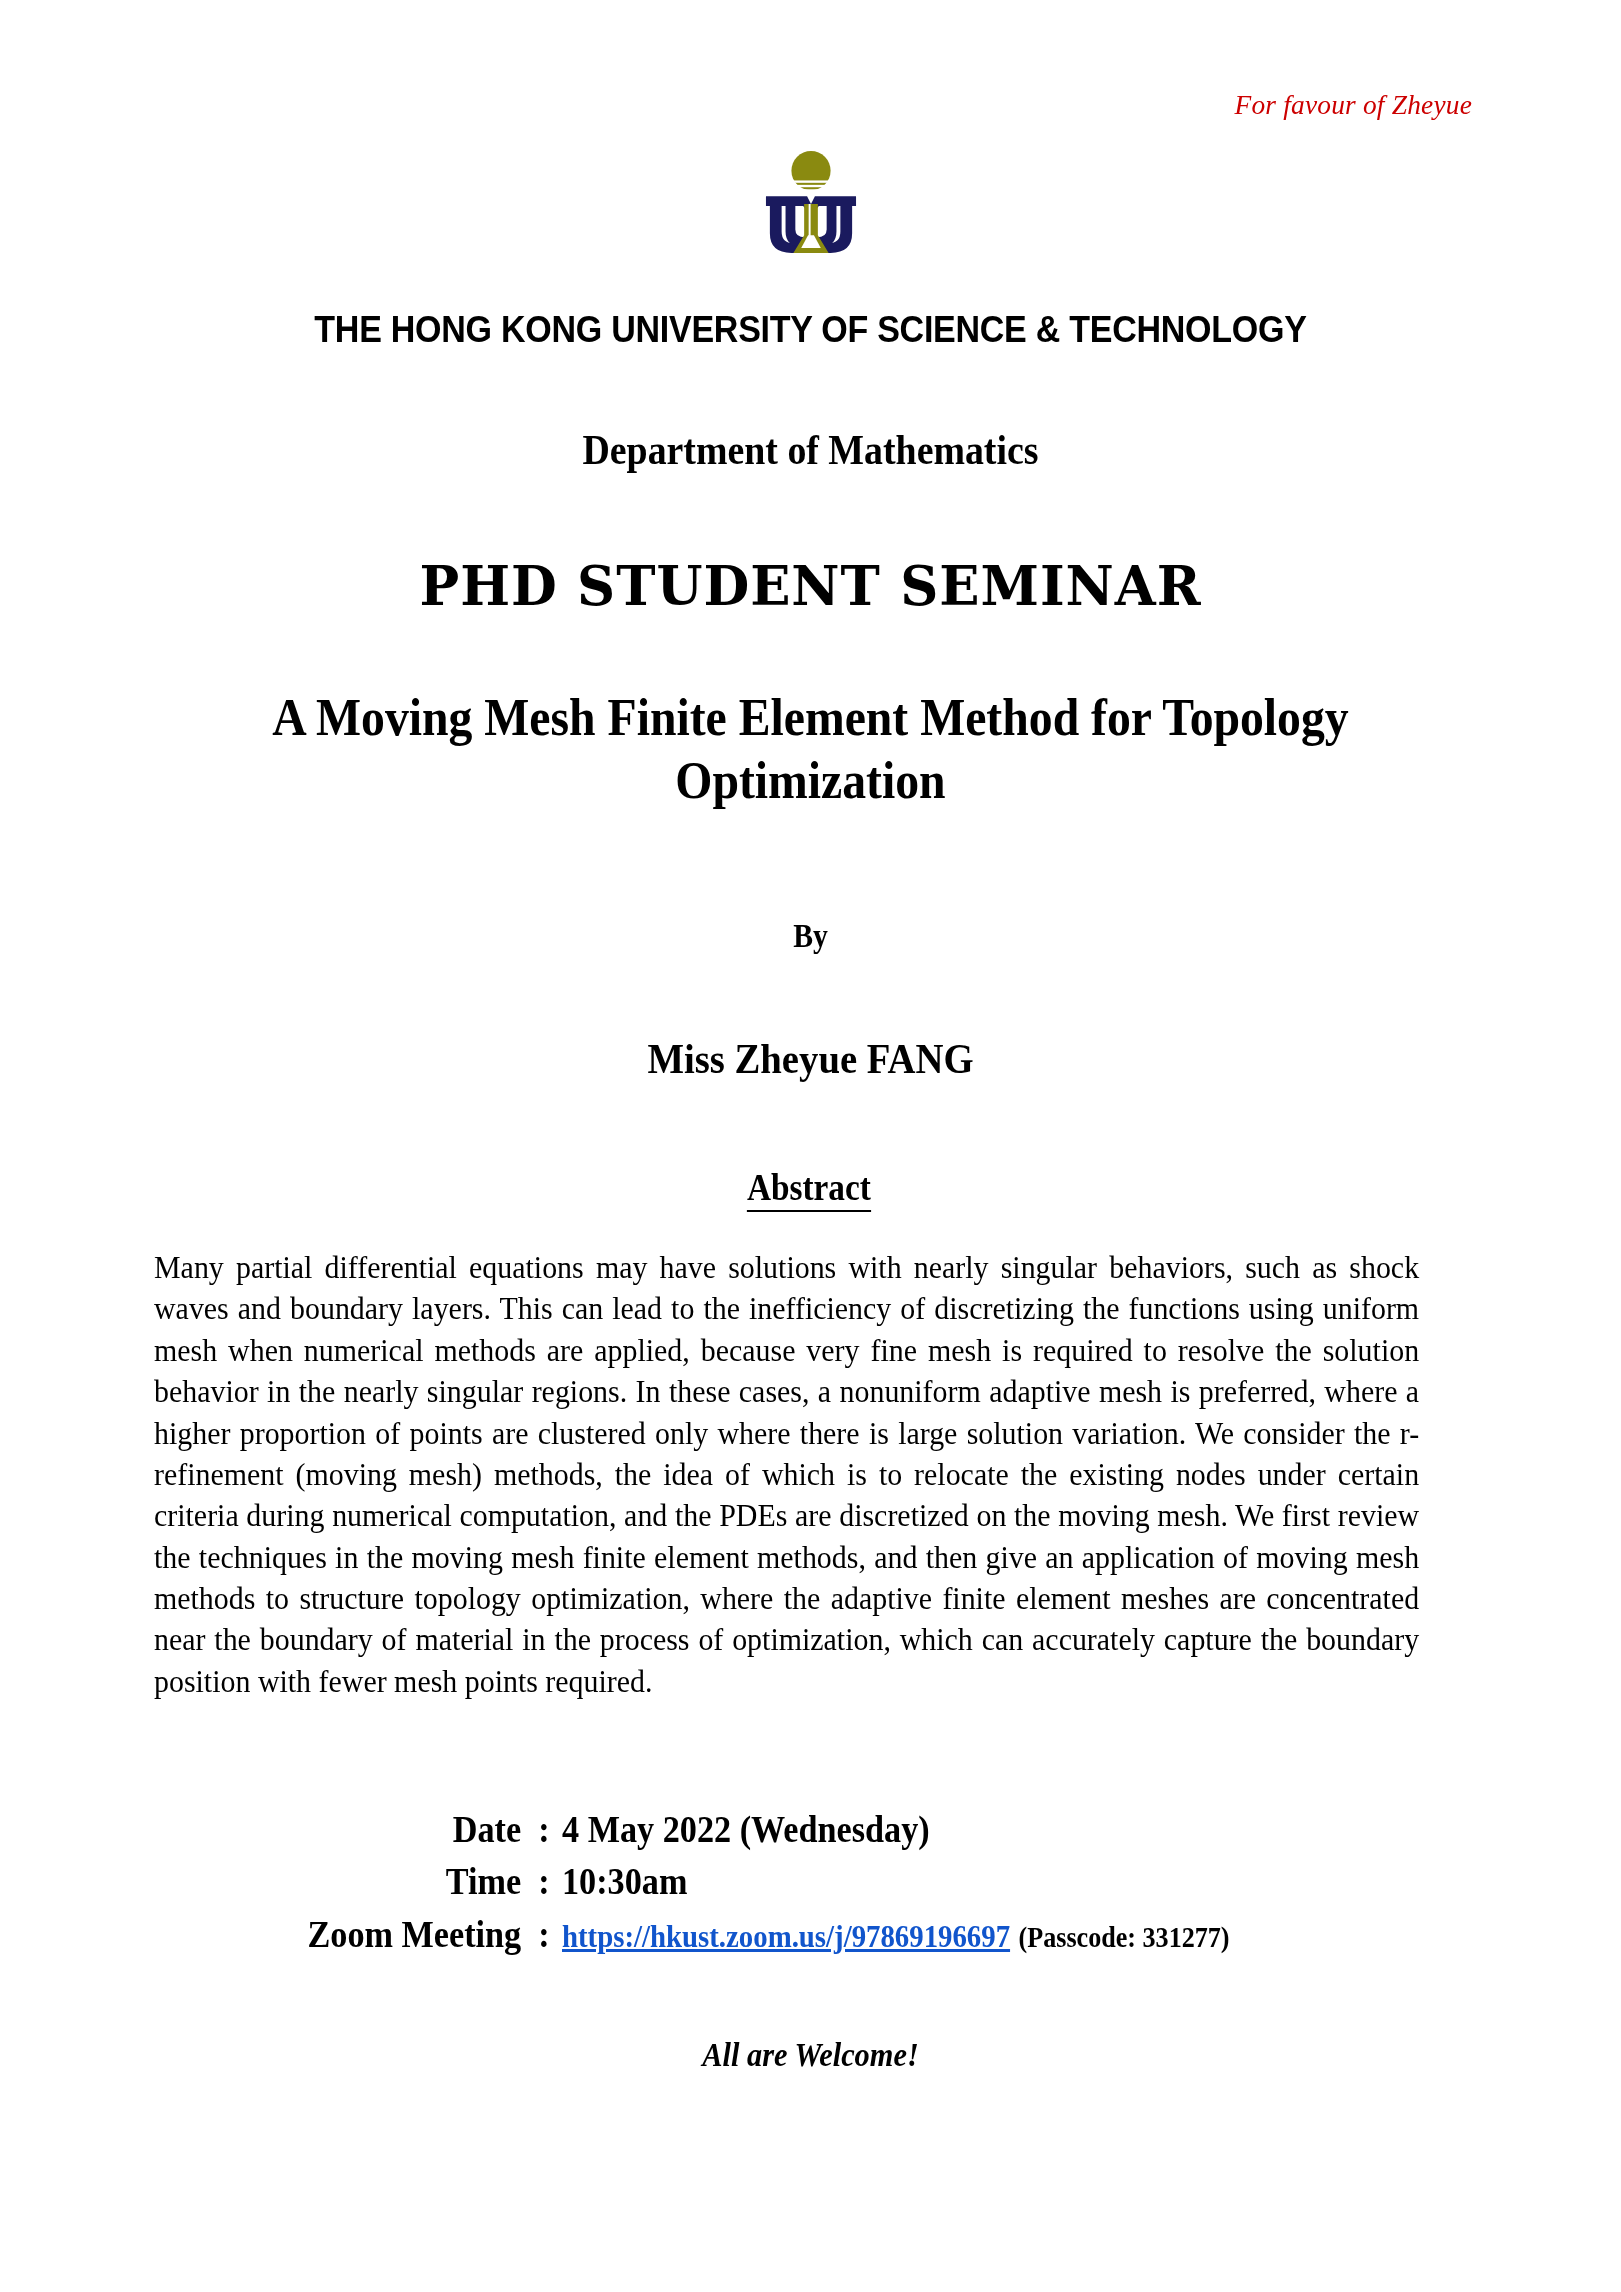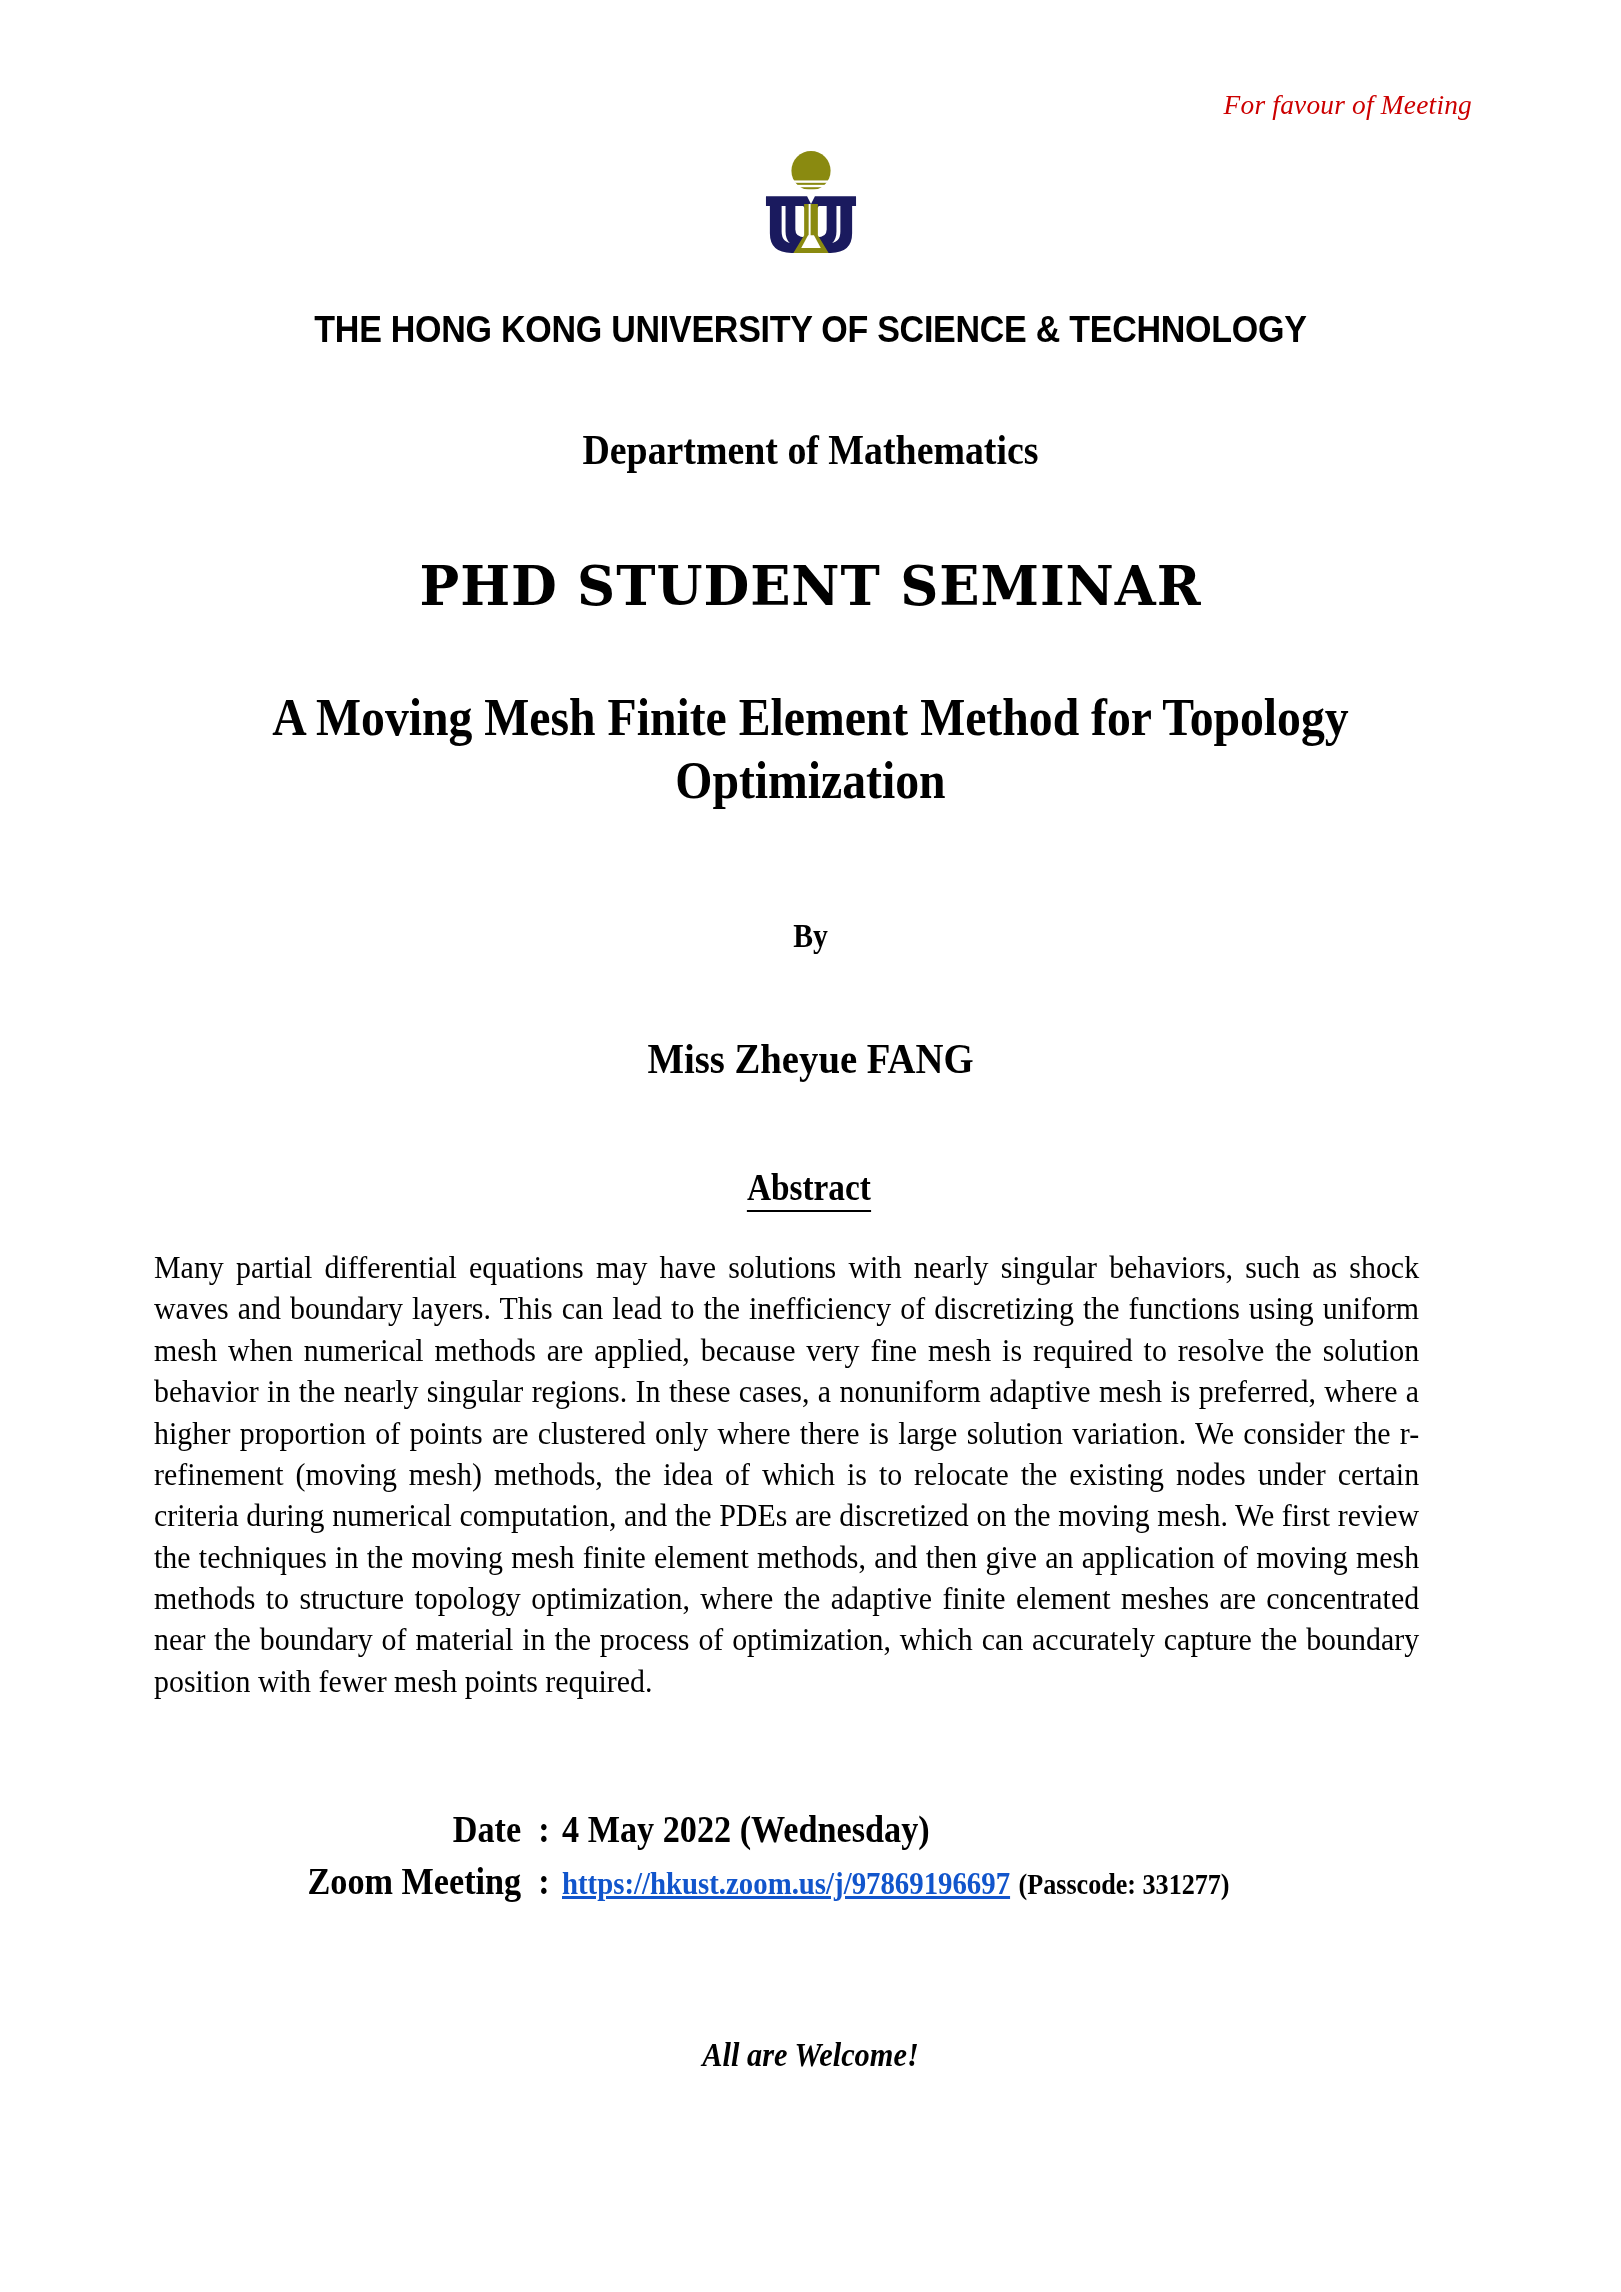--- a/index.html
+++ b/index.html
@@ -214,21 +214,21 @@
     font-weight: bold;
     font-size: 33px;
     transform: scaleX(0.92);
   }
 </style>
 </head>
 <body>
 
 <div class="page">
 
-  <div class="posting-note">For favour of Meeting</div>
+  <div class="posting-note">For favour of Zheyue</div>
 
   <div class="logo-wrap">
     <svg class="logo" viewBox="0 0 96 116">
 
       <circle cx="48" cy="26" r="20" fill="#8a8a10"></circle>
       <rect x="26" y="36" width="44" height="2.4" fill="#ffffff"></rect>
       <rect x="26" y="40.5" width="44" height="2.4" fill="#ffffff"></rect>
       <rect x="26" y="45" width="44" height="2.4" fill="#ffffff"></rect>
 
       <path d="M2 52 L44 52 L48 60 L52 52 L94 52 L94 62 L56 62 L48 72 L40 62 L2 62 Z" fill="#1a1a5e"></path>
@@ -265,20 +265,24 @@
 
   <div class="abstract-body">Many partial differential equations may have solutions with nearly singular behaviors, such as shock waves and boundary layers. This can lead to the inefficiency of discretizing the functions using uniform mesh when numerical methods are applied, because very fine mesh is required to resolve the solution behavior in the nearly singular regions. In these cases, a nonuniform adaptive mesh is preferred, where a higher proportion of points are clustered only where there is large solution variation. We consider the r-refinement (moving mesh) methods, the idea of which is to relocate the existing nodes under certain criteria during numerical computation, and the PDEs are discretized on the moving mesh. We first review the techniques in the moving mesh finite element methods, and then give an application of moving mesh methods to structure topology optimization, where the adaptive finite element meshes are concentrated near the boundary of material in the process of optimization, which can accurately capture the boundary position with fewer mesh points required.</div>
 
   <div class="details">
 
     <div class="detail-row">
       <span class="detail-label">Date :</span>
       <span class="detail-value">4 May 2022 (Wednesday)</span>
     </div>
 
+    <div class="detail-row">
+      <span class="detail-label">Time :</span>
+      <span class="detail-value">10:30am</span>
+    </div>
 
     <div class="detail-row">
       <span class="detail-label">Zoom Meeting :</span>
       <span class="detail-value">
         <a class="zoom-link" href="#">https://hkust.zoom.us/j/97869196697</a>
         <span class="passcode">(Passcode: 331277)</span>
       </span>
     </div>
 
   </div>

